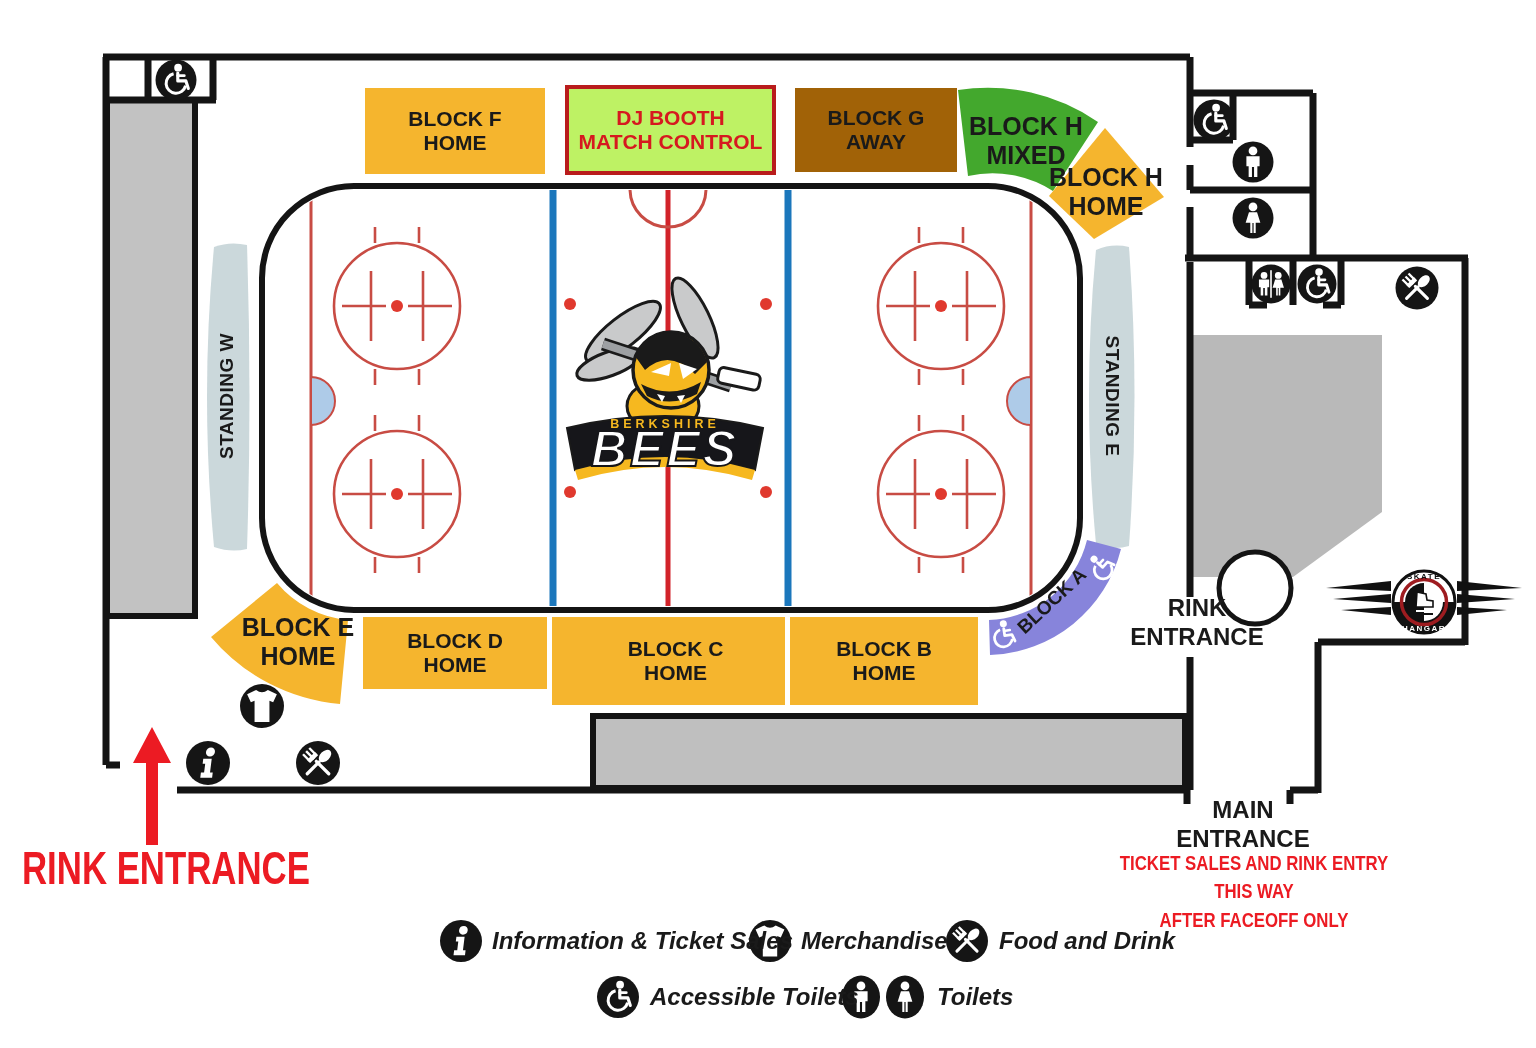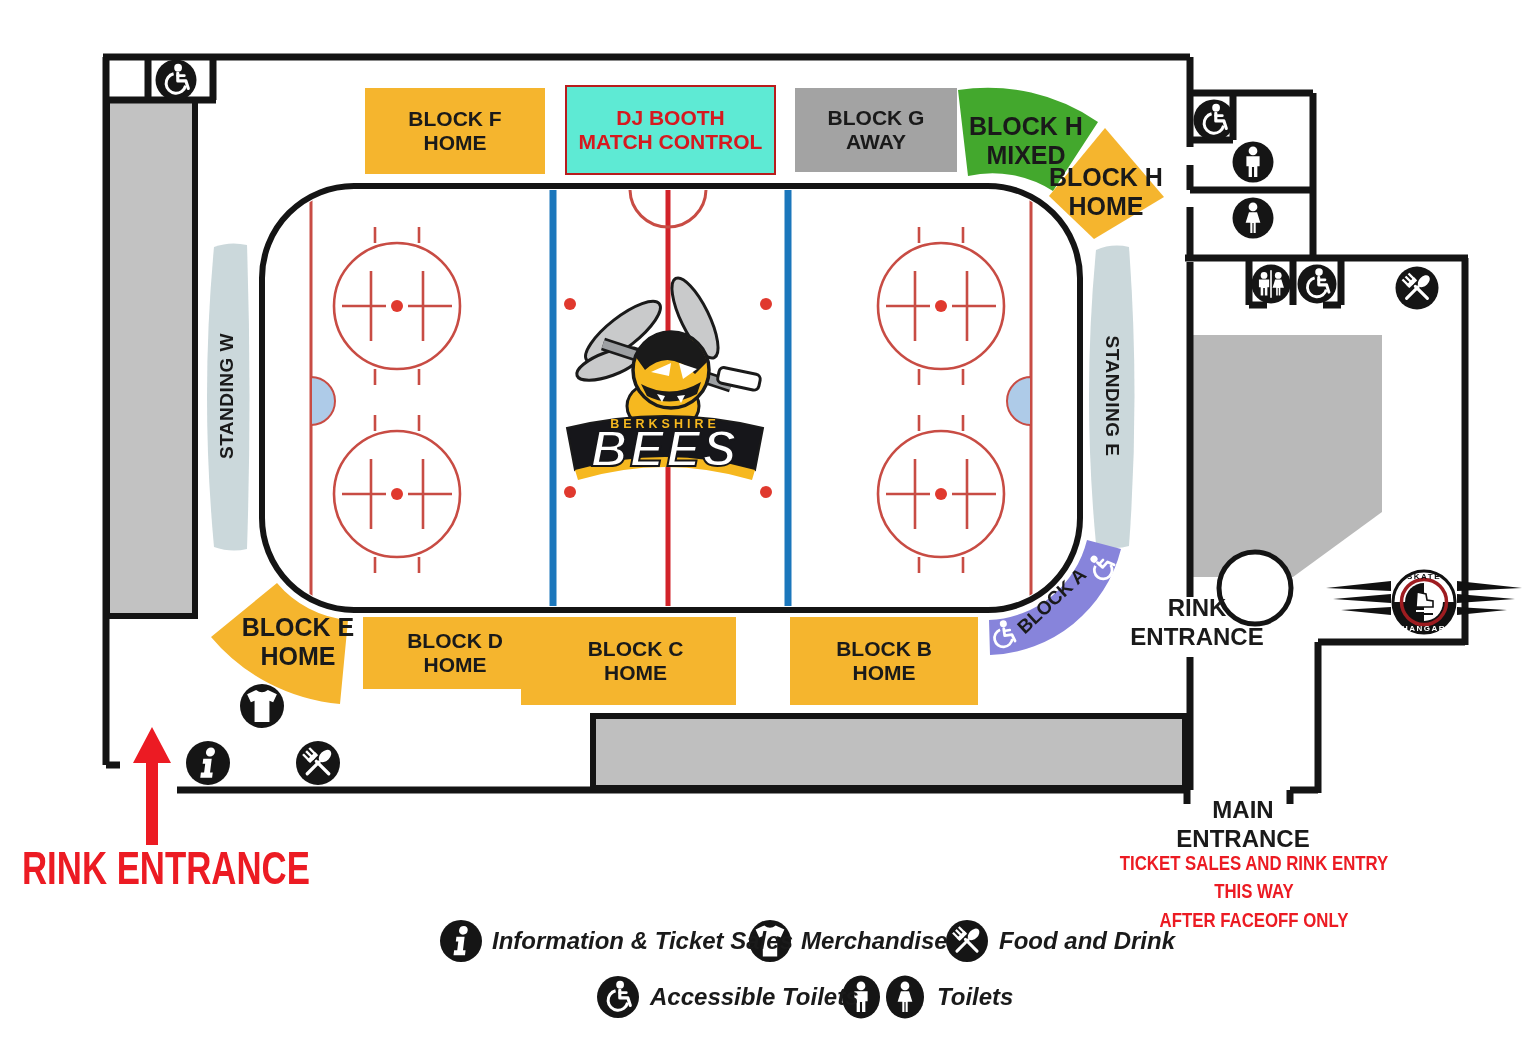--- a/index.html
+++ b/index.html
@@ -6,22 +6,22 @@
   body{width:1536px;height:1048px;position:relative;background:#fff;
        font-family:"Liberation Sans",sans-serif;overflow:hidden;color:#1a1a1a;}
   #stage{position:absolute;inset:0;width:1536px;height:1048px;}
   svg.layer{position:absolute;left:0;top:0;}
   .abs{position:absolute;}
   .lbl{white-space:pre-line;text-align:center;font-weight:bold;line-height:1.12;}
   .blockrect{position:absolute;display:flex;align-items:center;justify-content:center;
              box-sizing:border-box;}
   .block-label{font-size:21px;font-weight:bold;white-space:pre-line;text-align:center;line-height:1.15;}
   .yellow{background:#F5B52E;}
-  .pink{background:#a3a3a3;}
-  .djbooth{background:#5eead4;border:2px solid #b91c1c;}
+  .pink{background:#a16207;}
+  .djbooth{background:#bef264;border:4px solid #b91c1c;}
   .djbooth .block-label{color:#D6191F;}
   .curved-label{position:absolute;font-weight:bold;font-size:25px;white-space:pre-line;
                 text-align:center;line-height:1.15;display:flex;align-items:center;justify-content:center;}
   .rot{transform-origin:center center;}
   .standing-label{font-size:19px;letter-spacing:.5px;}
   .red-big{color:#EC1B23;font-weight:bold;font-size:47px;letter-spacing:0px;
            transform:scaleX(.74);transform-origin:left center;white-space:nowrap;}
   .red-note{color:#EC1B23;font-weight:bold;font-size:21px;line-height:1.35;text-align:center;
             white-space:pre-line;transform:scaleX(.8);transform-origin:center;}
   .blk-txt{font-size:23px;line-height:1.2;}
@@ -280,21 +280,21 @@
 MATCH CONTROL</div>
 </div>
 <div class="blockrect pink" style="left:795px;top:88px;width:162px;height:84px;">
   <div class="block-label">BLOCK G
 AWAY</div>
 </div>
 <div class="blockrect yellow" style="left:363px;top:617px;width:184px;height:72px;">
   <div class="block-label">BLOCK D
 HOME</div>
 </div>
-<div class="blockrect yellow" style="left:521px;top:617px;width:215px;height:88px;padding-left:14px;">
+<div class="blockrect yellow" style="left:552px;top:617px;width:233px;height:88px;padding-left:14px;">
   <div class="block-label">BLOCK C
 HOME</div>
 </div>
 <div class="blockrect yellow" style="left:790px;top:617px;width:188px;height:88px;">
   <div class="block-label">BLOCK B
 HOME</div>
 </div>
 
 <div class="curved-label" style="left:957px;top:106px;width:138px;height:70px;">BLOCK H
 MIXED</div>

